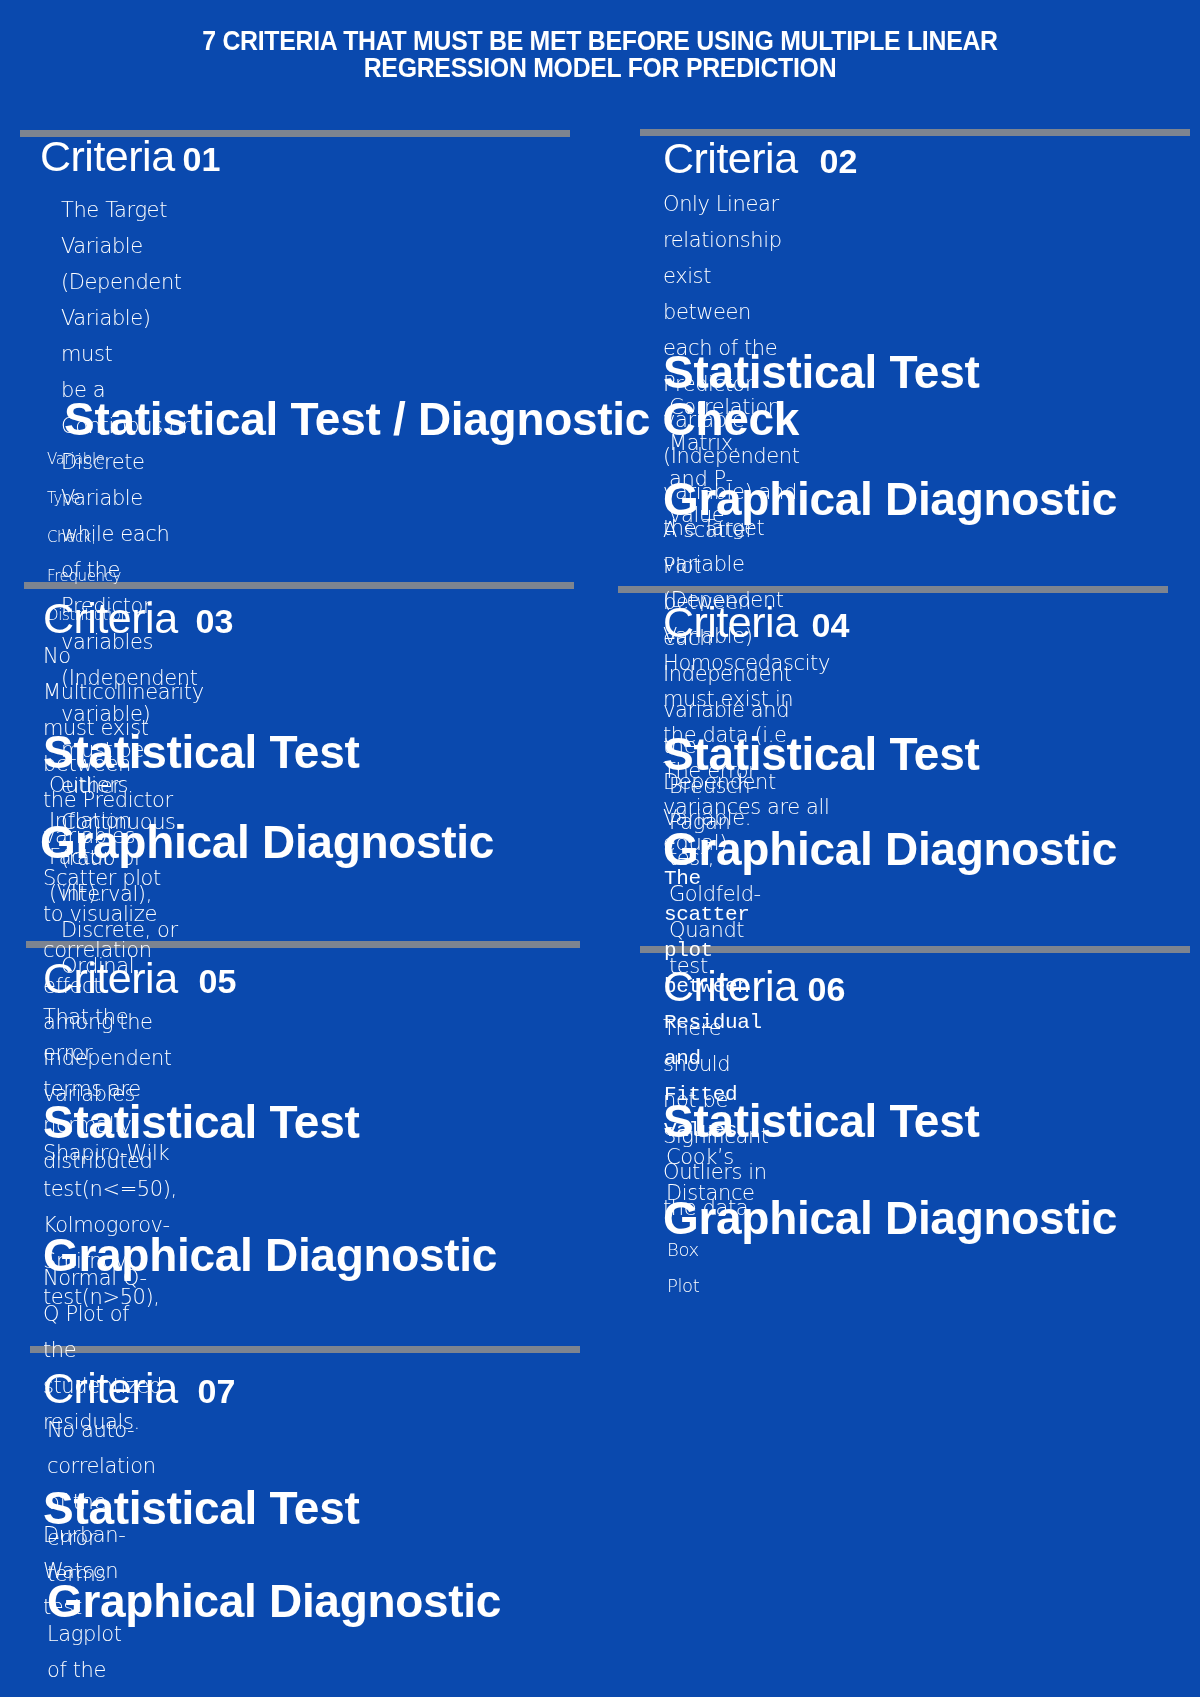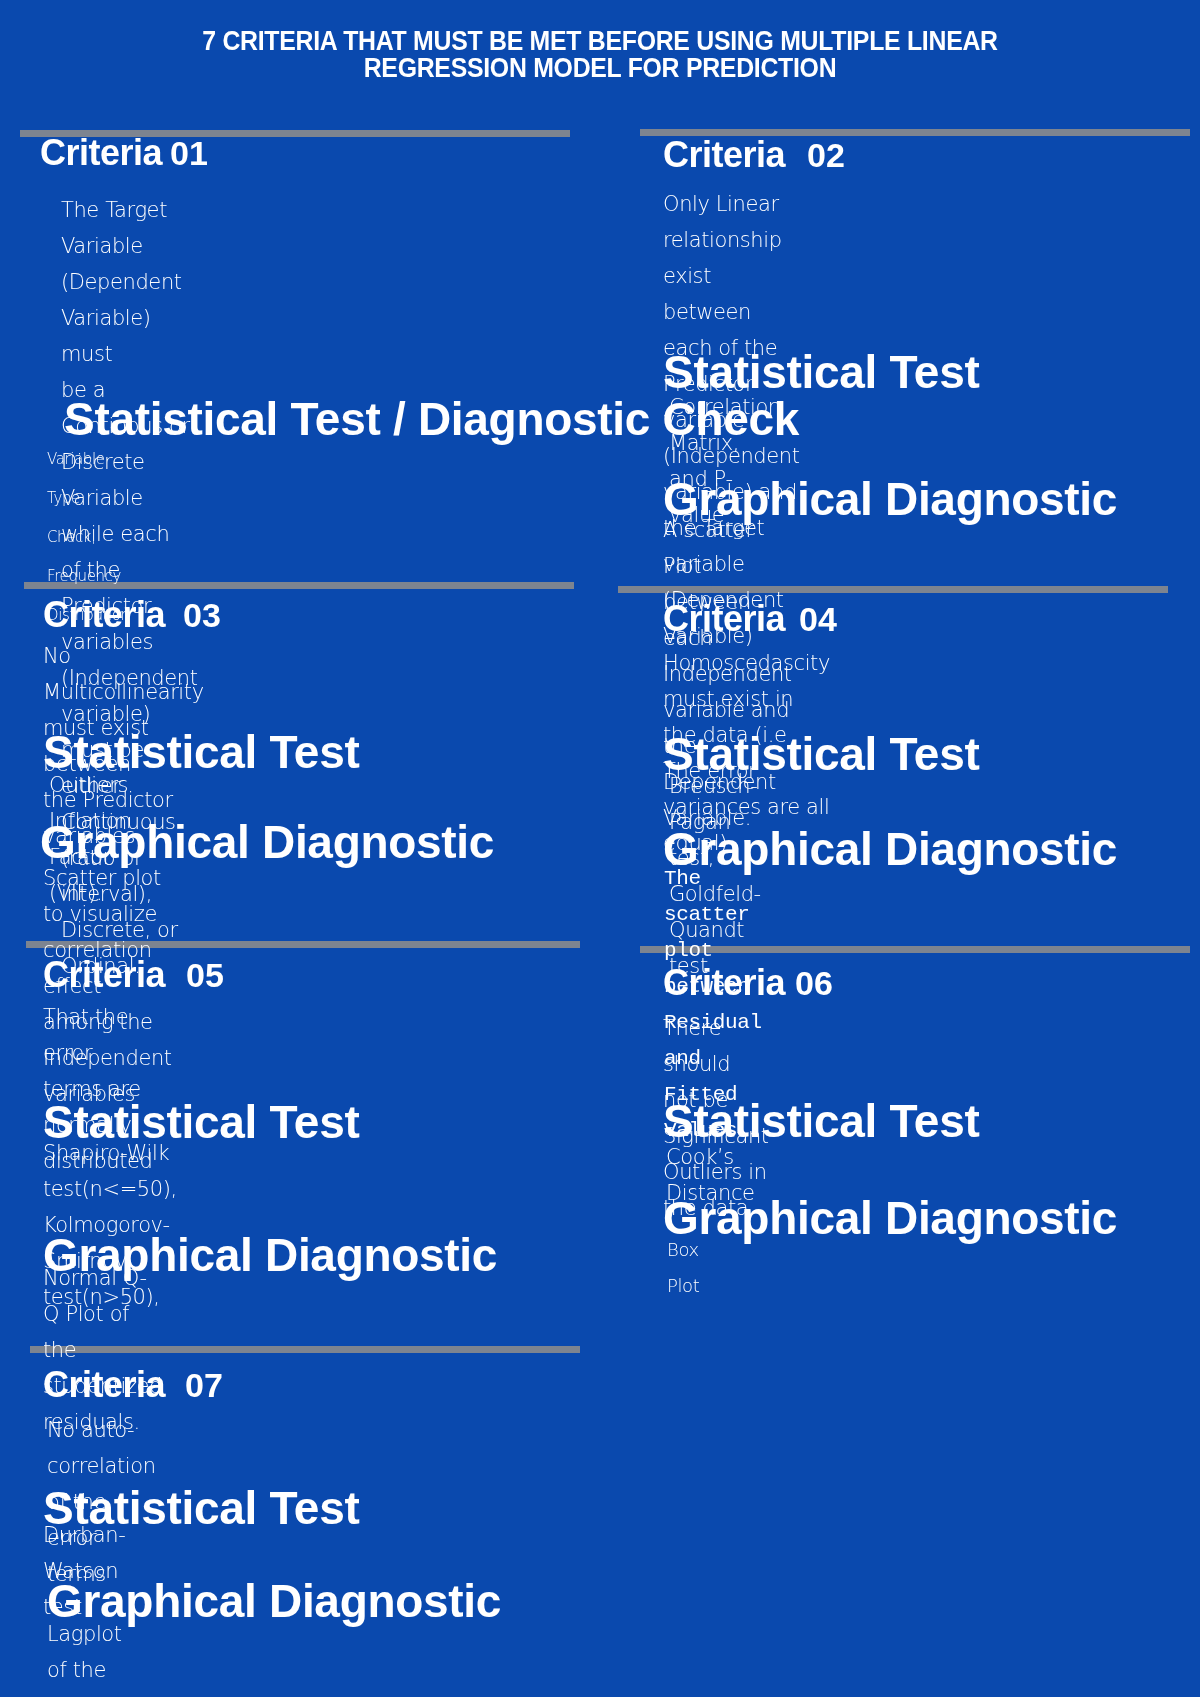--- a/index.html
+++ b/index.html
@@ -1,21 +1,21 @@
 <!DOCTYPE html>
 <html><head>
 <meta charset="utf-8">
 <style>
   html,body{margin:0;padding:0;}
   body{width:1200px;height:1697px;background:#0a49ae;position:relative;overflow:hidden;color:#fff;font-family:"Liberation Sans",sans-serif;}
   .title{position:absolute;left:0;top:28px;width:1200px;text-align:center;font-family:"Liberation Sans",sans-serif;font-weight:700;font-size:27px;line-height:27px;letter-spacing:-0.3px;transform:scaleX(0.92);}
   .bar{position:absolute;height:7px;background:#7d8490;}
   .block{position:absolute;}
   .crit{position:absolute;white-space:nowrap;}
-  .crit .w{font-family:"Liberation Sans",sans-serif;font-weight:700;font-size:36px;letter-spacing:-0.5px;}
+  .crit .w{font-family:"Liberation Sans",sans-serif;font-weight:400;font-size:43px;letter-spacing:-0.5px;}
   .crit .n{font-family:"Liberation Sans",sans-serif;font-weight:700;font-size:34px;margin-left:8px;}
   .body{position:absolute;font-family:"DejaVu Sans",sans-serif;font-size:21px;line-height:36px;font-weight:300;letter-spacing:-0.4px;white-space:pre-line;}
   .h{position:absolute;font-family:"Liberation Sans",sans-serif;font-weight:700;font-size:46px;letter-spacing:-0.3px;white-space:nowrap;}
 </style>
 </head>
 <body>
 
 <div class="title">
   <div>7 CRITERIA THAT MUST BE MET BEFORE USING MULTIPLE LINEAR</div>
   <div>REGRESSION MODEL FOR PREDICTION</div>

